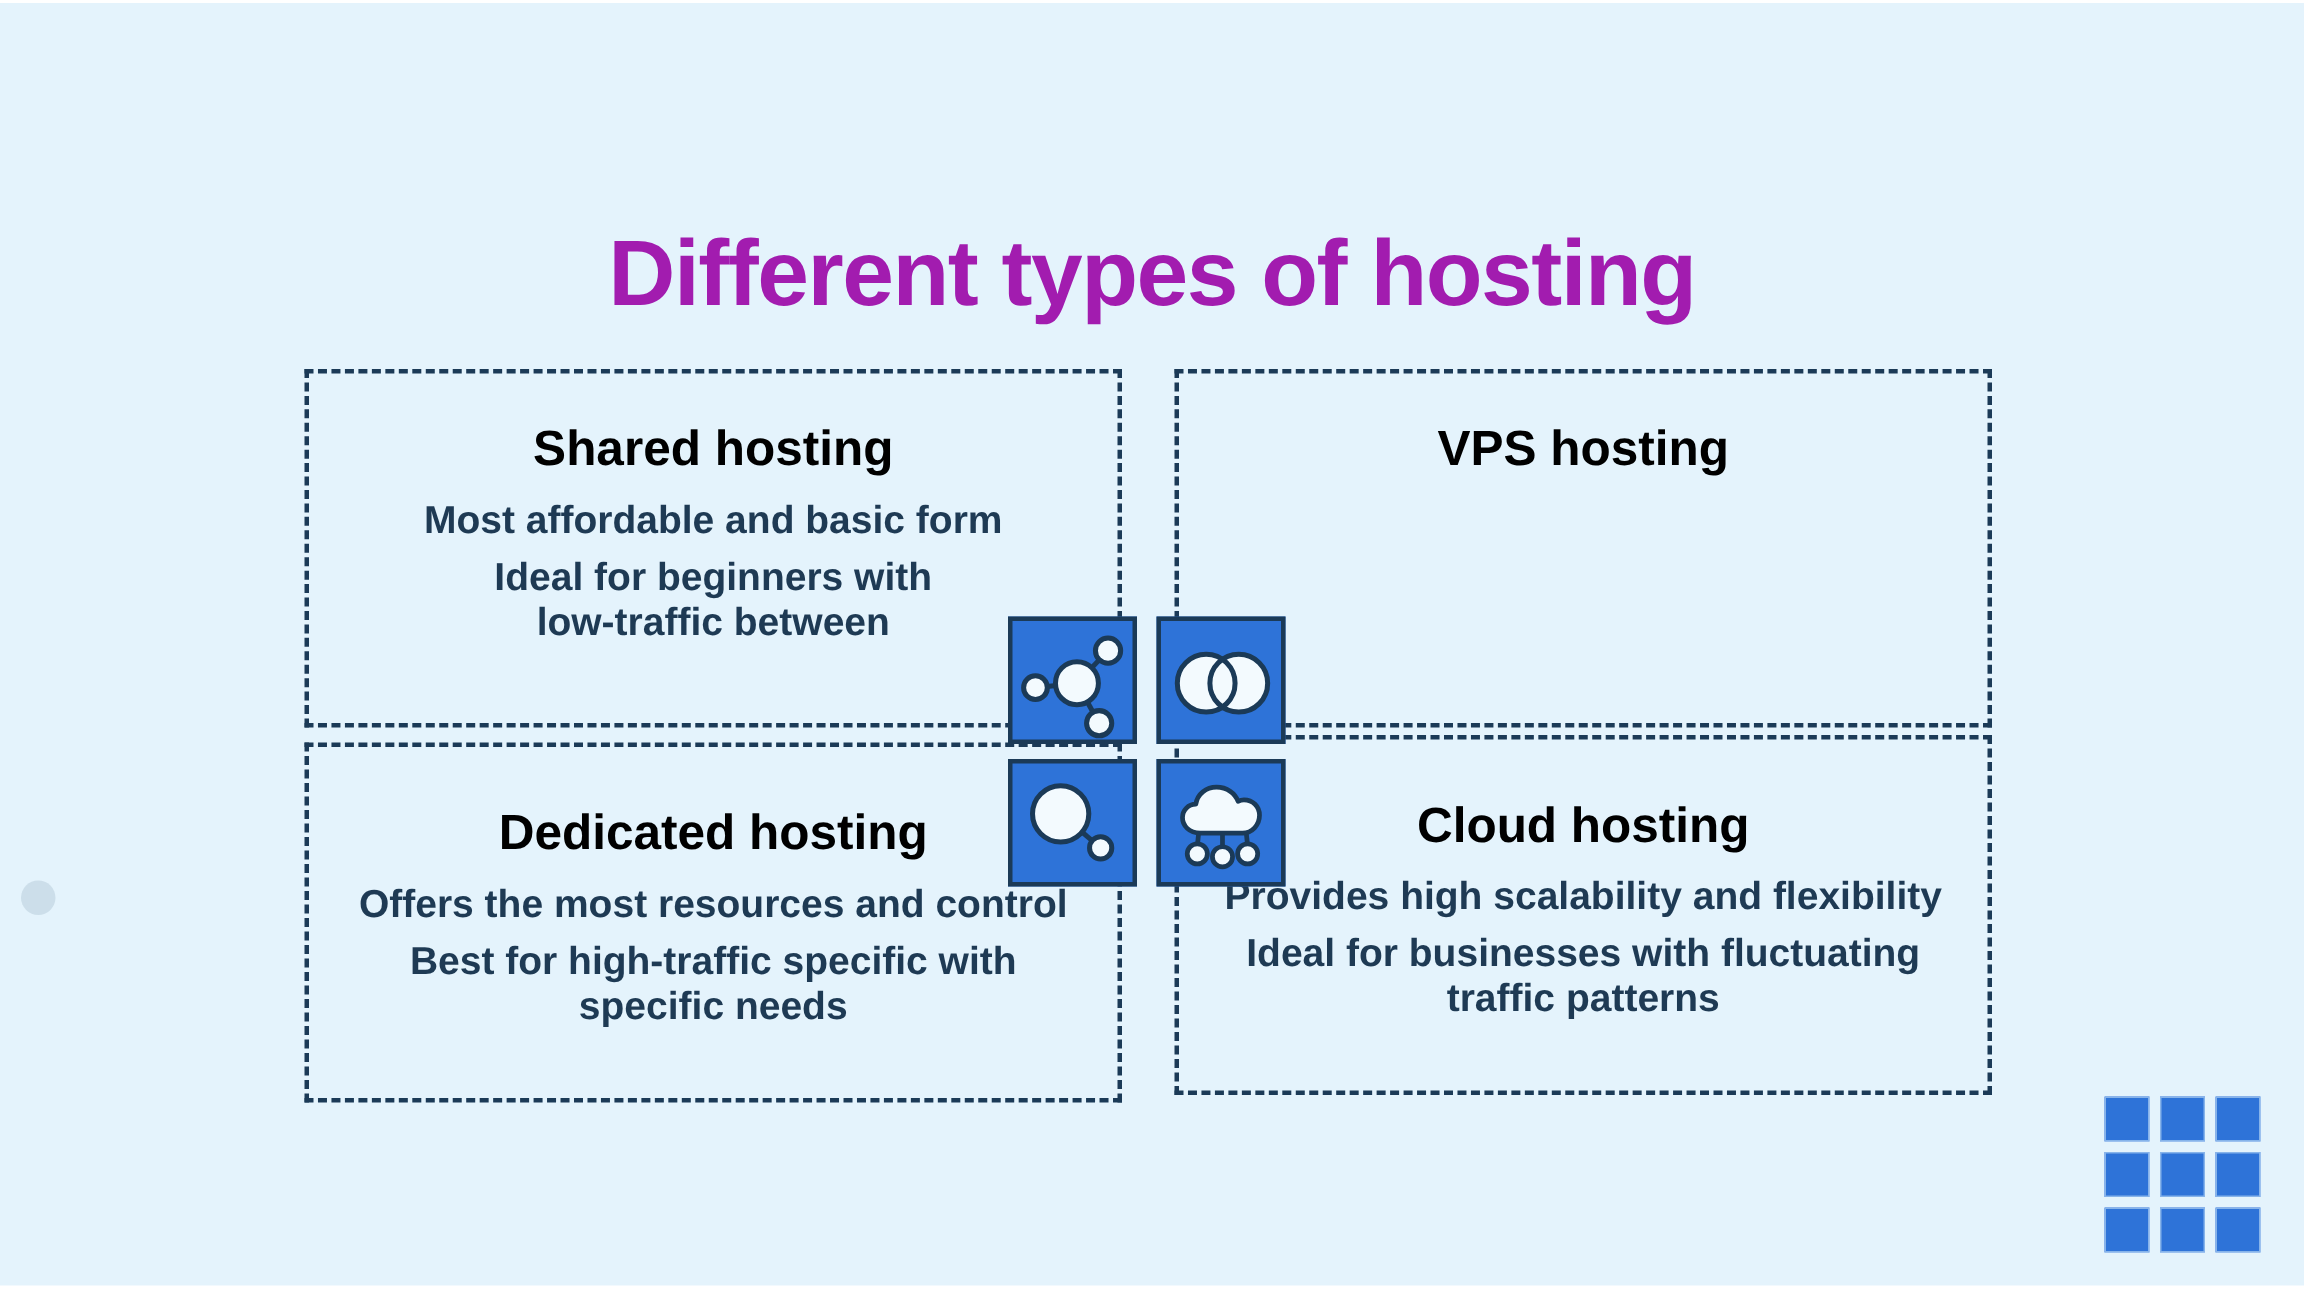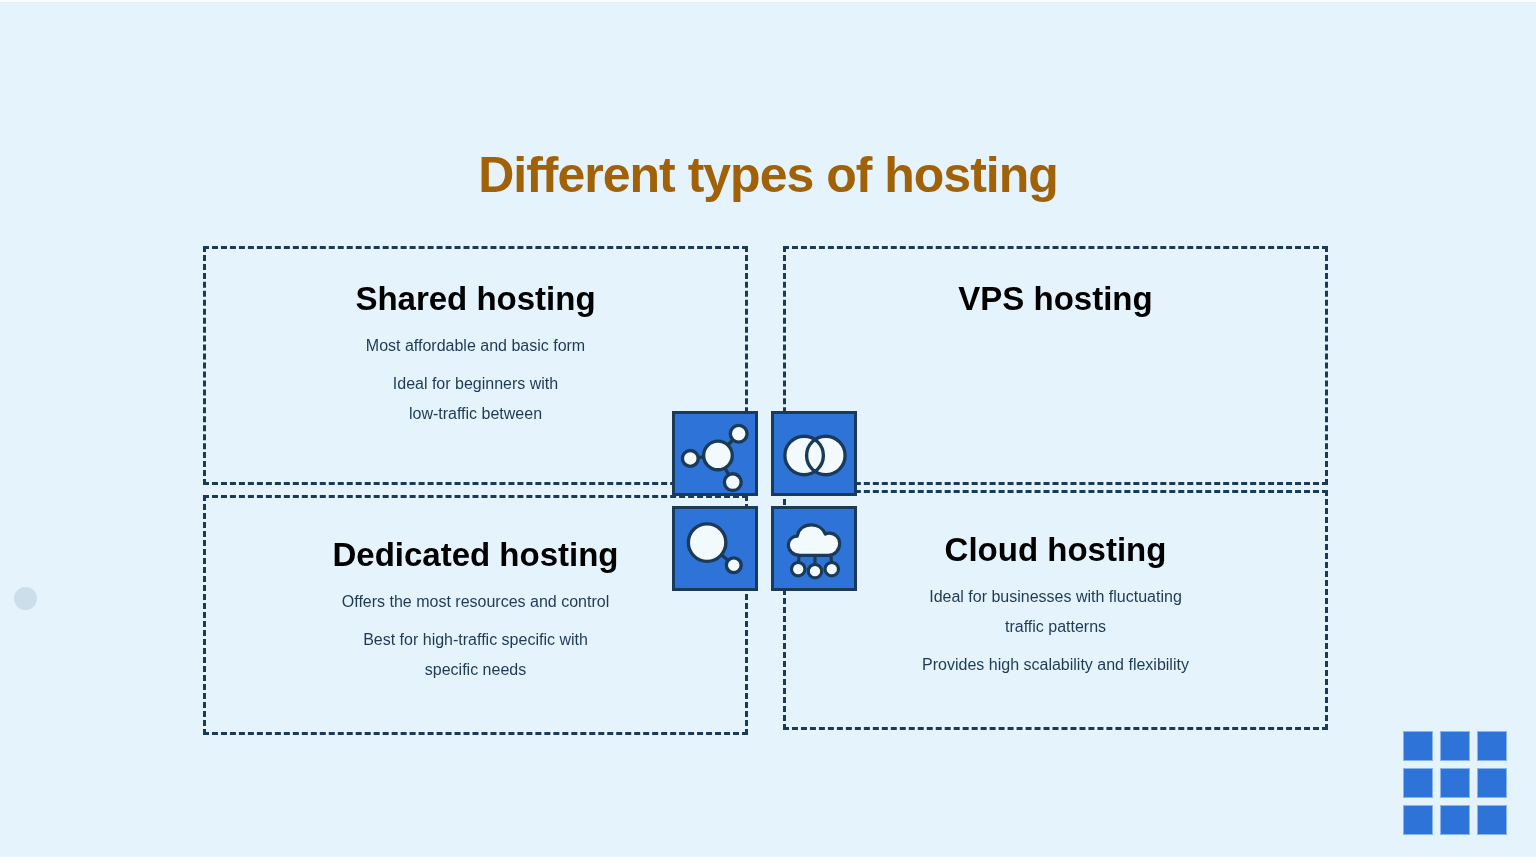--- a/index.html
+++ b/index.html
@@ -10,23 +10,23 @@
     font-family:"Liberation Sans", sans-serif;
     overflow:hidden;
   }
   .strip{position:absolute;left:0;right:0;background:#ffffff;}
   .strip.top{top:0;height:2px;}
   .strip.bottom{bottom:0;height:7px;}
 
   .page-title{
     position:absolute;top:106px;left:0;width:100%;
     text-align:center;
-    font-size:50px;line-height:70px;font-weight:800;
+    font-size:62px;line-height:70px;font-weight:800;
     letter-spacing:-1px;
-    color:#a16207;
+    color:#a21caf;
   }
 
   .qbox{
     position:absolute;
     border:3px dashed #1b3a57;
     box-sizing:border-box;
     text-align:center;
     color:#1e3a54;
   }
   .qbox.tl{left:203px;top:246px;width:545px;height:239px;padding-top:30px;}
@@ -34,21 +34,21 @@
   .qbox.bl{left:203px;top:495px;width:545px;height:240px;padding-top:37px;}
   .qbox.br{left:783px;top:490px;width:545px;height:240px;padding-top:37px;}
 
   .qbox .heading{
     margin:0 0 12px;
     font-size:33px;font-weight:700;line-height:40px;
     color:#000000;
   }
   .qbox .para{
     margin:0 0 8px;
-    font-size:16px;line-height:30px;
+    font-size:26px;line-height:30px;font-weight:bold;
   }
 
   .tile{
     position:absolute;width:86px;height:85px;
     background:#2e73d8;
     border:3px solid #1b3a57;
     box-sizing:border-box;
     display:flex;align-items:center;justify-content:center;
   }
   .tile.t-share{left:672px;top:411px;}
@@ -95,22 +95,22 @@
   </div>
 
   <div class="qbox bl">
     <h2 class="heading">Dedicated hosting</h2>
     <p class="para">Offers the most resources and control</p>
     <p class="para"><span>Best for high-traffic specific with</span><br><span>specific needs</span></p>
   </div>
 
   <div class="qbox br">
     <h2 class="heading">Cloud hosting</h2>
+    <p class="para">Provides high scalability and flexibility</p>
     <p class="para"><span>Ideal for businesses with fluctuating</span><br><span>traffic patterns</span></p>
-    <p class="para">Provides high scalability and flexibility</p>
   </div>
 
   <div class="tile t-share">
     <svg width="80" height="79" viewBox="0 0 80 80">
       <g stroke="#1b3a57" stroke-width="3.4" fill="none">
         <line x1="43" y1="42" x2="15" y2="45"></line>
         <line x1="43" y1="42" x2="64" y2="20"></line>
         <line x1="43" y1="42" x2="58" y2="69"></line>
       </g>
       <g stroke="#1b3a57" stroke-width="3.4" fill="#f3fafe">

